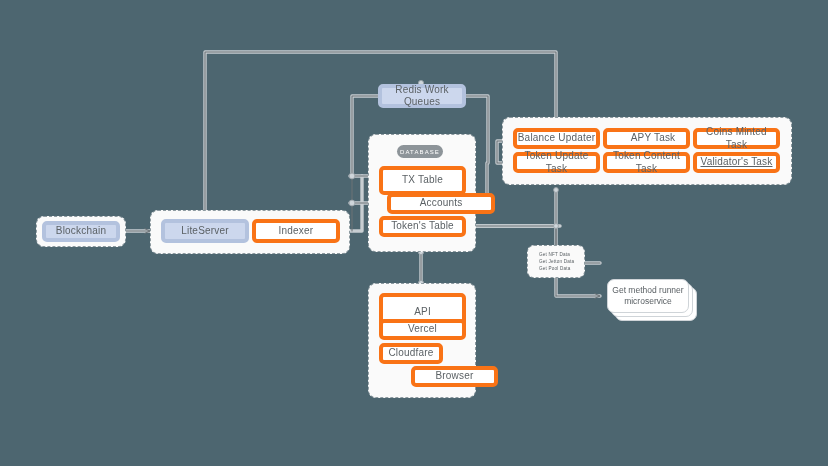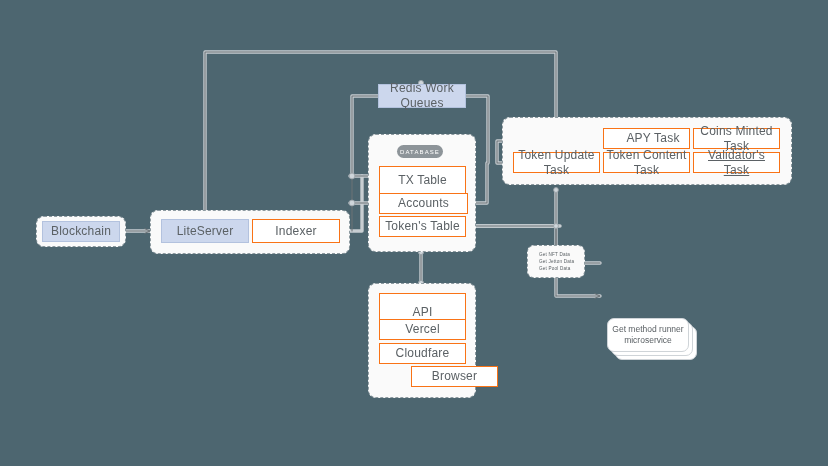--- a/index.html
+++ b/index.html
@@ -22,26 +22,26 @@
     border:1px dashed #8d9aa0;
     border-radius:8px;
     box-sizing:border-box;
   }
 
   
   .node{
     position:absolute;
     box-sizing:border-box;
     background:#ffffff;
-    border:1px solid #f97316;
-    border-radius:0;
+    border:4px solid #f97316;
+    border-radius:5px;
     display:flex;align-items:center;justify-content:center;
     text-align:center;
     color:#5b6165;
-    font-size:12px;
+    font-size:10px;
     letter-spacing:.2px;
     line-height:1.25;
   }
   .node.blue{background:#ccd7ed;border-color:#b3c2de;}
 
   
   .badge{
     position:absolute;
     background:#8d9499;
     color:#ffffff;
@@ -60,21 +60,21 @@
     border-radius:7px;
     display:flex;flex-direction:column;justify-content:center;
     padding-left:11px;
     color:#5b6165;
     font-size:4.6px;
     line-height:1.55;
     letter-spacing:.2px;
   }
 
   
-  .stack{position:absolute;margin-top:39px;}
+  .stack{position:absolute;}
   .stack .layer{
     position:absolute;box-sizing:border-box;
     background:#ffffff;border:1px solid #cfd4d8;border-radius:7px;
   }
   .stack .layer.l3{left:8px;top:8px;width:82px;height:34px;}
   .stack .layer.l2{left:4px;top:4px;width:82px;height:34px;}
   .stack .layer.l1{left:0;top:0;width:82px;height:34px;
     display:flex;align-items:center;justify-content:center;text-align:center;
     color:#5b6165;font-size:8.5px;line-height:1.3;}
 </style>
@@ -146,24 +146,25 @@
 
   <div class="group" style="left:150px;top:210px;width:200px;height:44px;"></div>
   <div class="node" style="left:252px;top:219px;width:88px;height:24px;">Indexer</div>
   <div class="node blue" style="left:161px;top:219px;width:88px;height:24px;">LiteServer</div>
 
   <div class="node blue" style="left:378px;top:84px;width:88px;height:24px;">Redis Work Queues</div>
 
   <div class="group" style="left:368px;top:134px;width:108px;height:118px;"></div>
   <div class="badge" style="left:397px;top:145px;width:46px;height:13px;">DATABASE</div>
   <div class="node" style="left:379px;top:166px;width:87px;height:29px;">TX Table</div>
-  <div class="node" style="left:379px;top:193px;width:89px;height:21px;">Accounts</div>
+  <div class="node" style="left:387px;top:193px;width:108px;height:21px;">Accounts</div>
   <div class="node" style="left:379px;top:216px;width:87px;height:21px;">Token's Table</div>
 
   <div class="group" style="left:502px;top:117px;width:290px;height:68px;"></div>
+  <div class="node" style="left:513px;top:128px;width:87px;height:21px;">Balance Updater</div>
   <div class="node" style="left:603px;top:128px;width:87px;height:21px;padding-left:13px;">APY Task</div>
   <div class="node" style="left:693px;top:128px;width:87px;height:21px;">Coins Minted Task</div>
   <div class="node" style="left:513px;top:152px;width:87px;height:21px;">Token Update Task</div>
   <div class="node" style="left:603px;top:152px;width:87px;height:21px;">Token Content Task</div>
   <div class="node" style="left:693px;top:152px;width:87px;height:21px;text-decoration:underline;">Validator's Task</div>
 
   <div class="listbox" style="left:527px;top:245px;width:58px;height:33px;">
     <div>Get NFT Data</div>
     <div>Get Jetton Data</div>
     <div>Get Pool Data</div>
@@ -176,16 +177,16 @@
       <span>
         <span>Get method runner</span><br>
         <span>microservice</span>
       </span>
     </div>
   </div>
 
   <div class="group" style="left:368px;top:283px;width:108px;height:115px;"></div>
   <div class="node" style="left:379px;top:293px;width:87px;height:39px;">API</div>
   <div class="node" style="left:379px;top:319px;width:87px;height:21px;">Vercel</div>
-  <div class="node" style="left:379px;top:343px;width:87px;height:21px;">Cloudfare</div>
+  <div class="node" style="left:379px;top:343px;width:64px;height:21px;">Cloudfare</div>
   <div class="node" style="left:379px;top:366px;width:87px;height:21px;margin-left:32px;">Browser</div>
 
 </div>
 
 </body></html>

